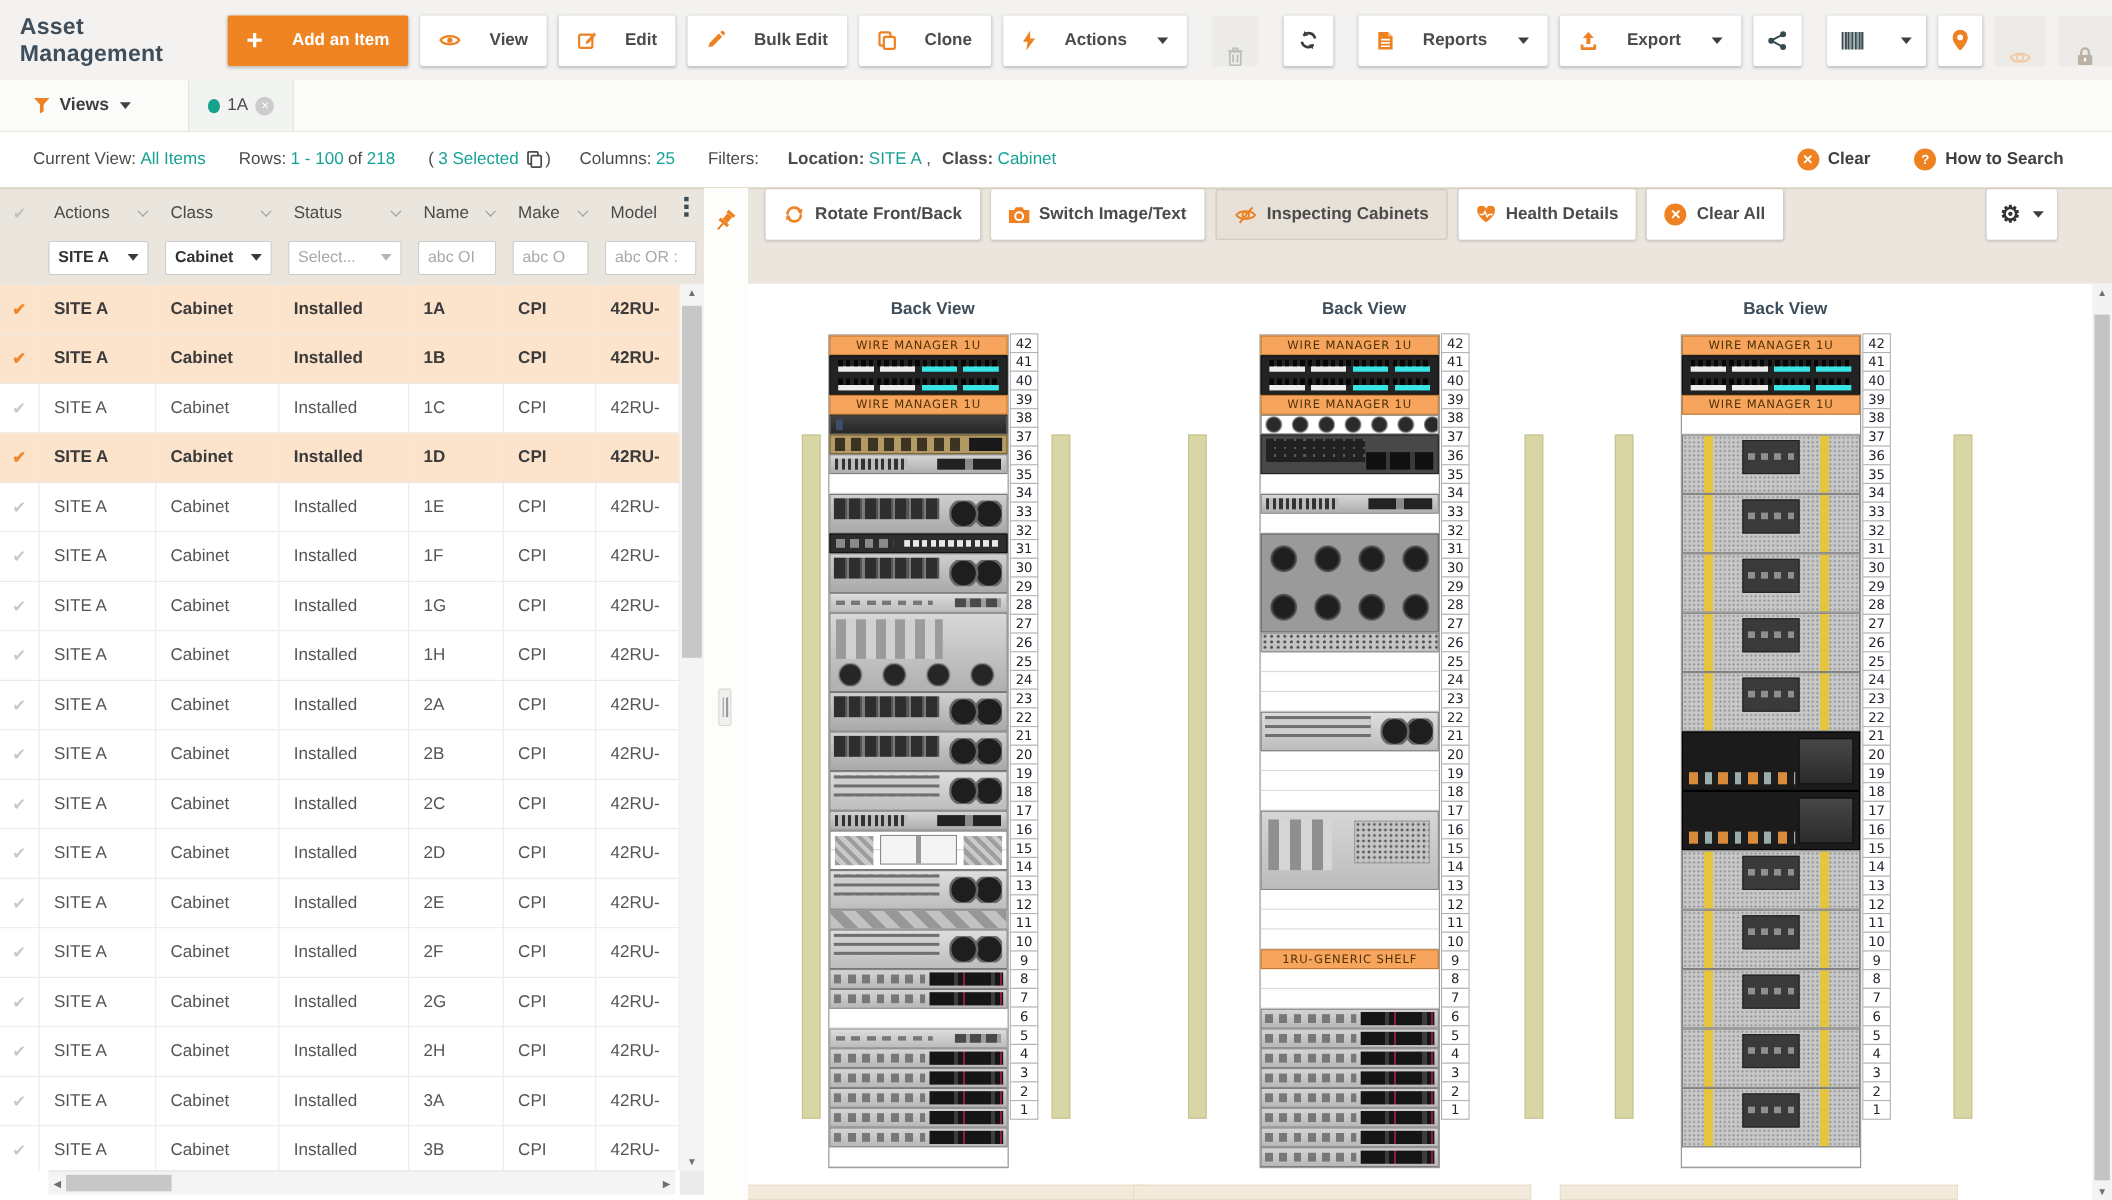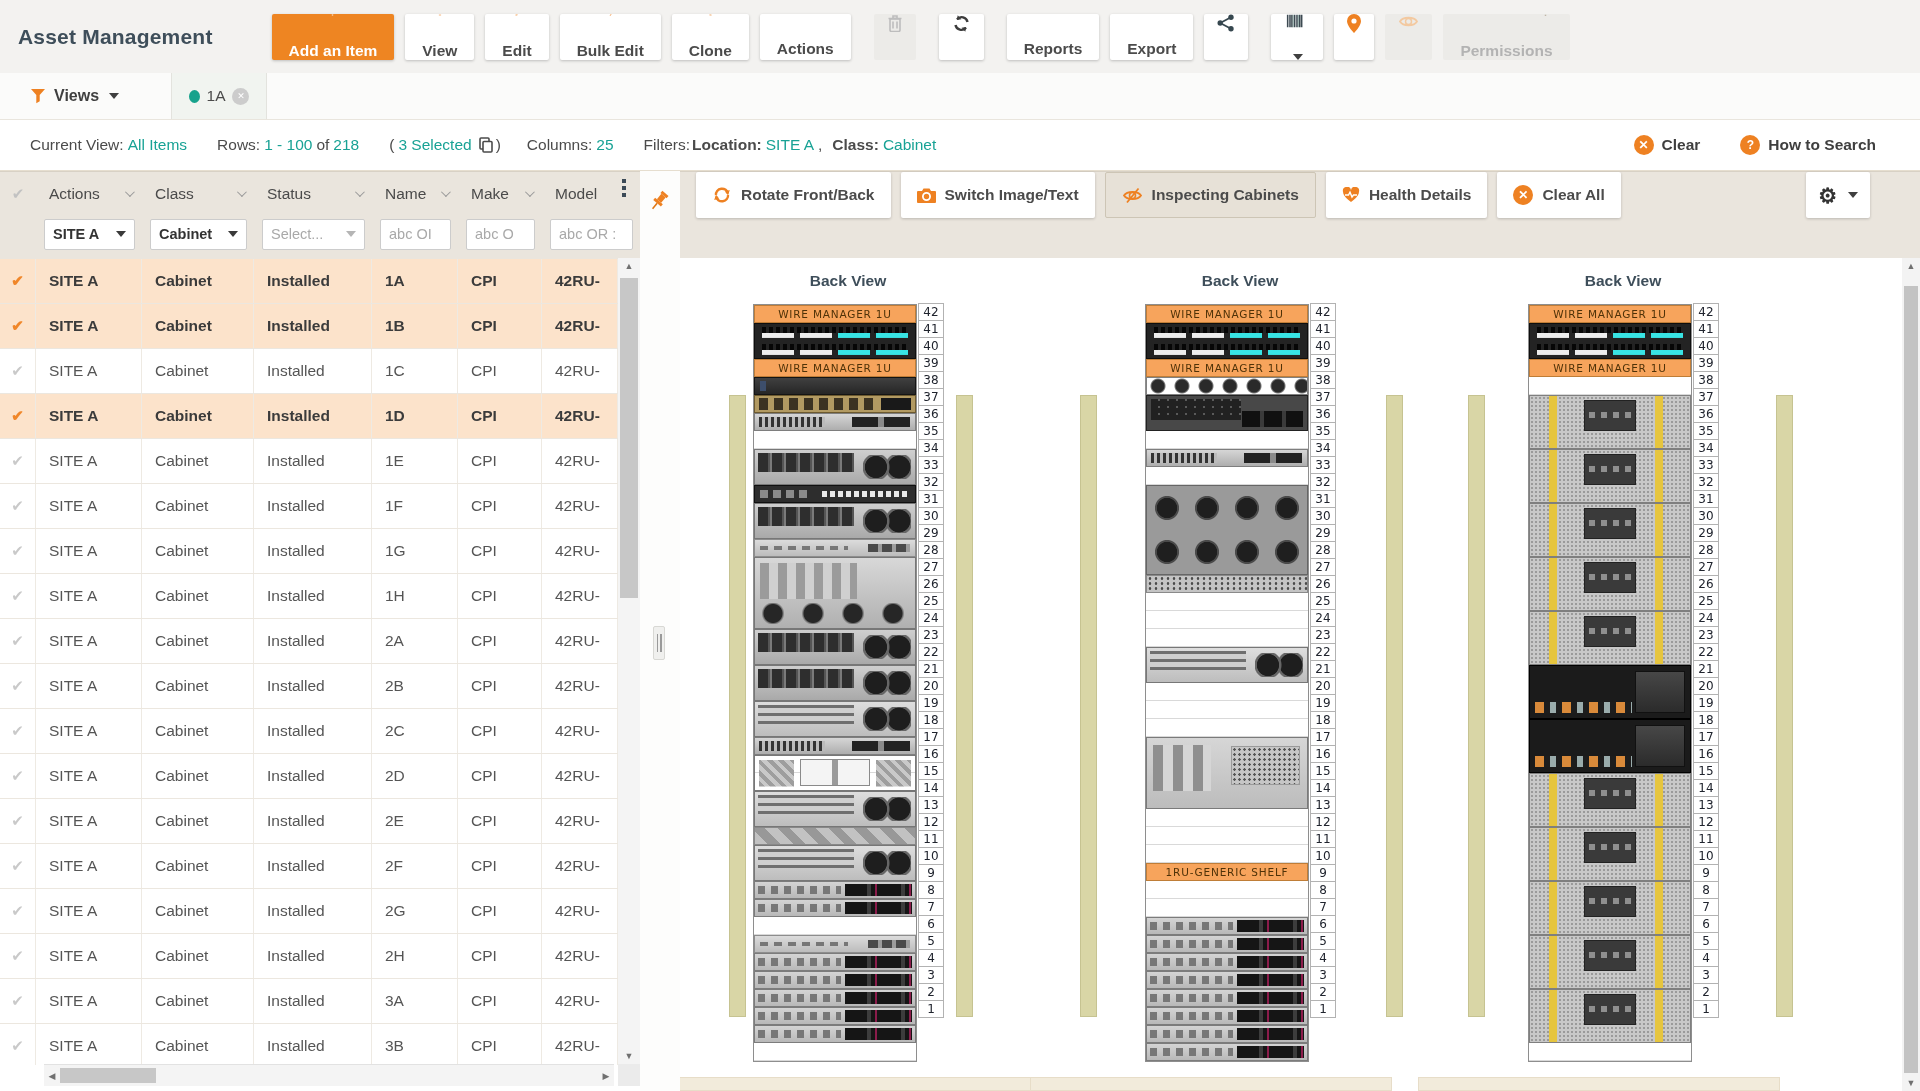--- a/index.html
+++ b/index.html
@@ -4,21 +4,21 @@
 <style>
   *{margin:0;padding:0;box-sizing:border-box;}
   body{width:1920px;height:1091px;overflow:hidden;background:#fff;font-family:"Liberation Sans",sans-serif;}
   .app{position:relative;width:1920px;height:1091px;background:#fff;}
 
   
   .topbar{height:73px;background:#f3f2f0;display:flex;align-items:center;padding:0 18px;gap:11px;}
   .app-title{font-size:21px;font-weight:700;color:#3e4e5a;margin-right:48px;letter-spacing:.2px;}
   .btn{height:46px;padding:0 17px;background:#fff;border:none;border-radius:2px;display:flex;align-items:center;gap:26px;
        font-family:"Liberation Sans",sans-serif;font-size:15.5px;font-weight:700;color:#4b4b4b;
-       box-shadow:0 1px 3px rgba(0,0,0,.22);cursor:pointer;white-space:nowrap;flex-direction:column;}
+       box-shadow:0 1px 3px rgba(0,0,0,.22);cursor:pointer;white-space:nowrap;}
   .btn.icon-only{padding:0 13px;}
   .btn.primary{background:#ee8522;color:#fff;}
   .btn.disabled{background:#ecebe8;box-shadow:none;color:#b3b3b3;cursor:default;align-items:flex-end;}
   .caret{width:0;height:0;border-left:5px solid transparent;border-right:5px solid transparent;border-top:6px solid #3f3f3f;margin-left:2px;}
   .gap-l{margin-left:12px;}
 
   
   .viewsbar{height:47px;background:#fbfbfa;border-bottom:1px solid #e9e5dd;position:relative;display:flex;align-items:center;}
   .views-btn{display:flex;align-items:center;gap:8px;padding:0 14px 0 30px;font-size:16px;font-weight:700;color:#3f3f3f;cursor:pointer;}
   .view-tab{position:absolute;left:171px;top:0;bottom:0;width:96px;background:#f1f4f0;border-left:1px solid #e3e3de;border-right:1px solid #e3e3de;
@@ -332,21 +332,21 @@
     <span class="sb-label sb-gap">(</span>
     <a class="sb-link">3 Selected</a>
     <svg class="sb-icon" width="14" height="16" viewBox="0 0 14 16">
         <rect x="1" y="1" width="9" height="11" rx="1" fill="none" stroke="#4b4b4b" stroke-width="1.6"></rect>
         <rect x="4" y="4.5" width="9" height="10.5" rx="1" fill="#fff" stroke="#4b4b4b" stroke-width="1.6"></rect>
       </svg>
     <span class="sb-label">)</span>
     <span class="sb-label sb-gap">Columns:</span>
     <a class="sb-link">25</a>
     <span class="sb-label sb-gap">Filters:</span>
-    <span class="sb-label sb-bold" style="margin-left:2px">Location:</span>
+    <span class="sb-label sb-bold" style="margin-left:26px">Location:</span>
     <a class="sb-link">SITE A</a>
     <span class="sb-label">,</span>
     <span class="sb-label sb-bold" style="margin-left:10px">Class:</span>
     <a class="sb-link">Cabinet</a>
 
     <span class="sb-right">
       <span class="sb-action">
         <span class="circle-ic">✕</span>
         <span>Clear</span>
       </span>

